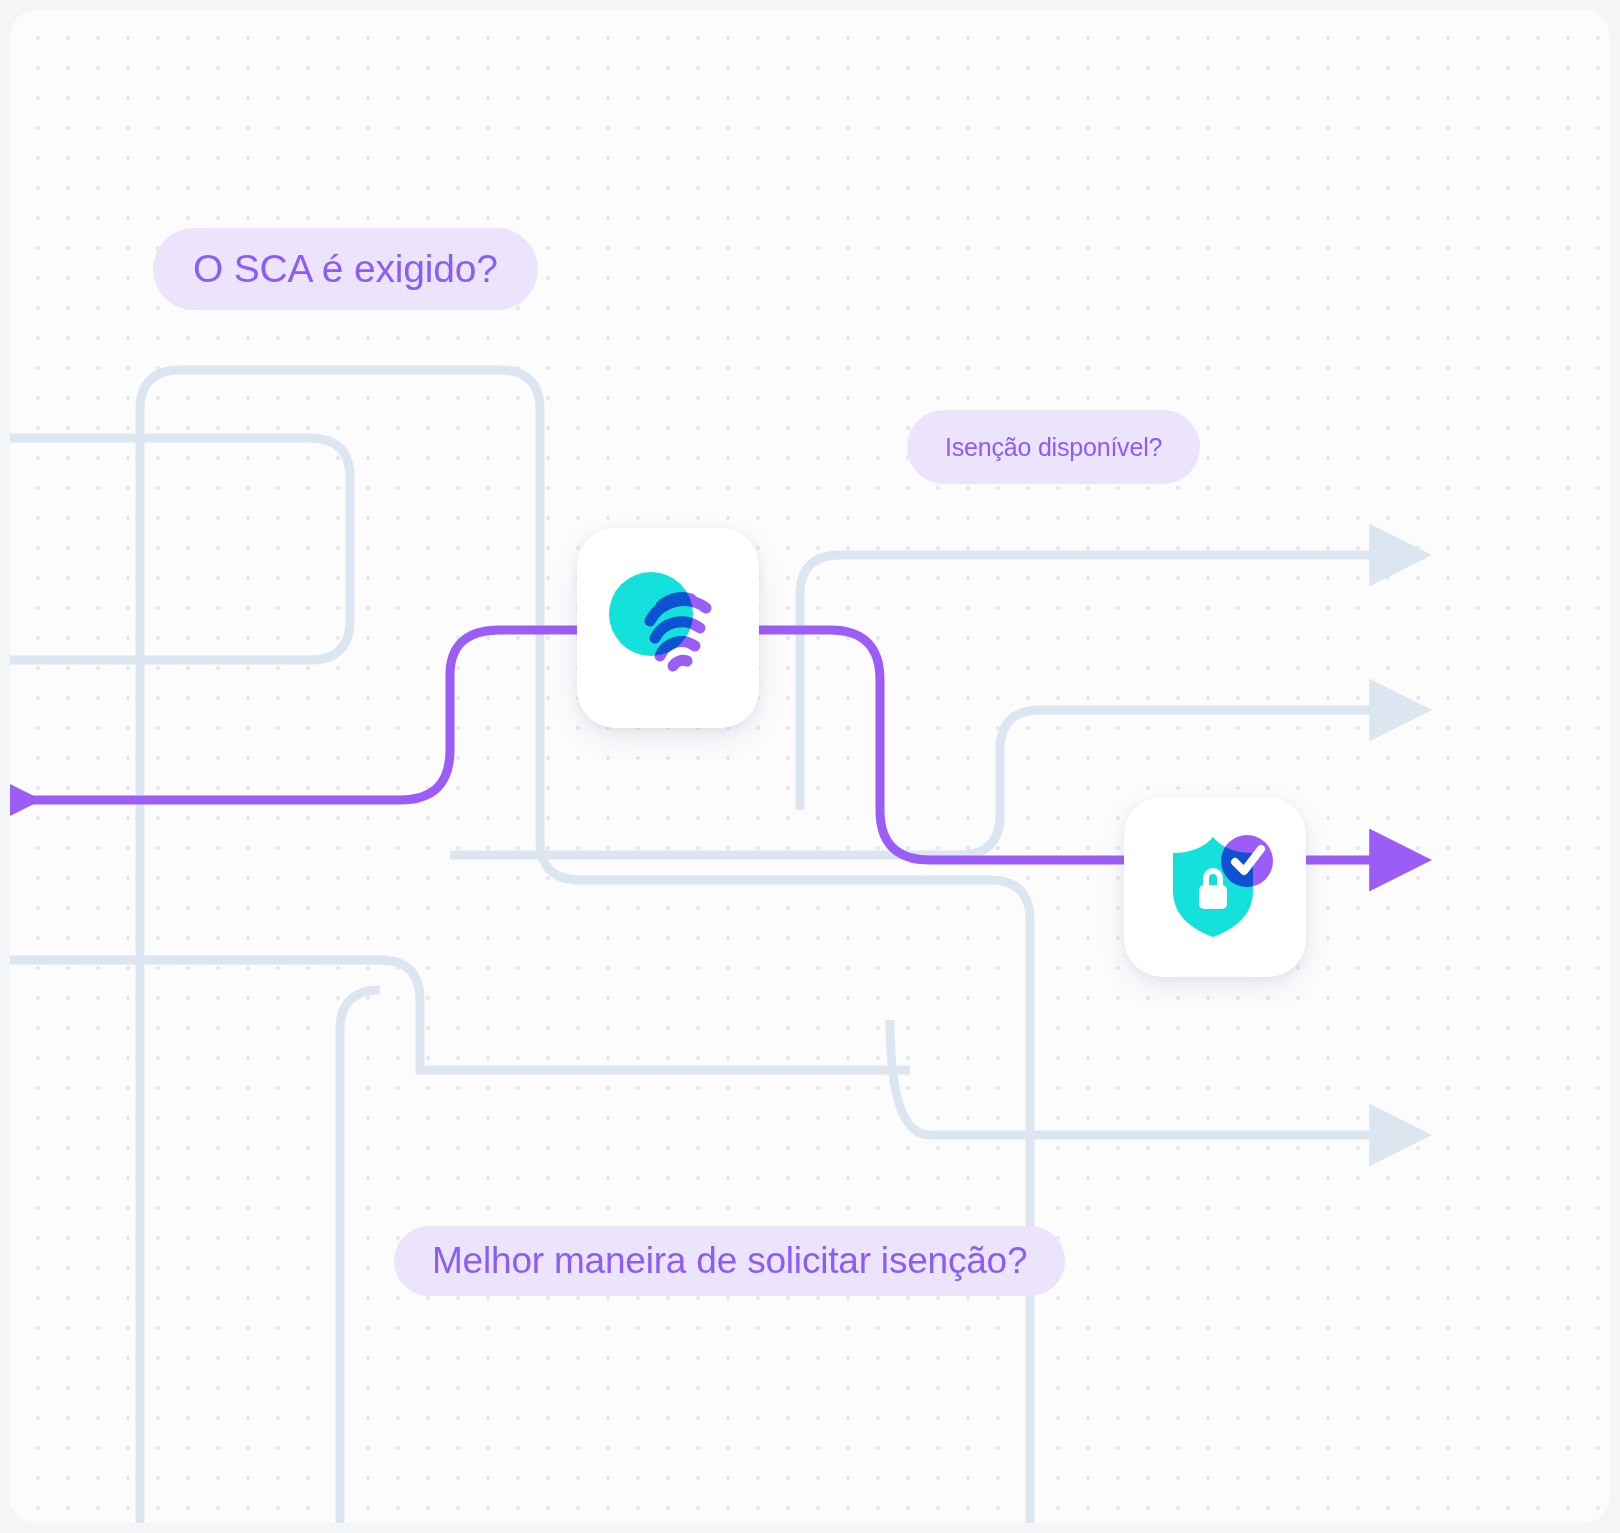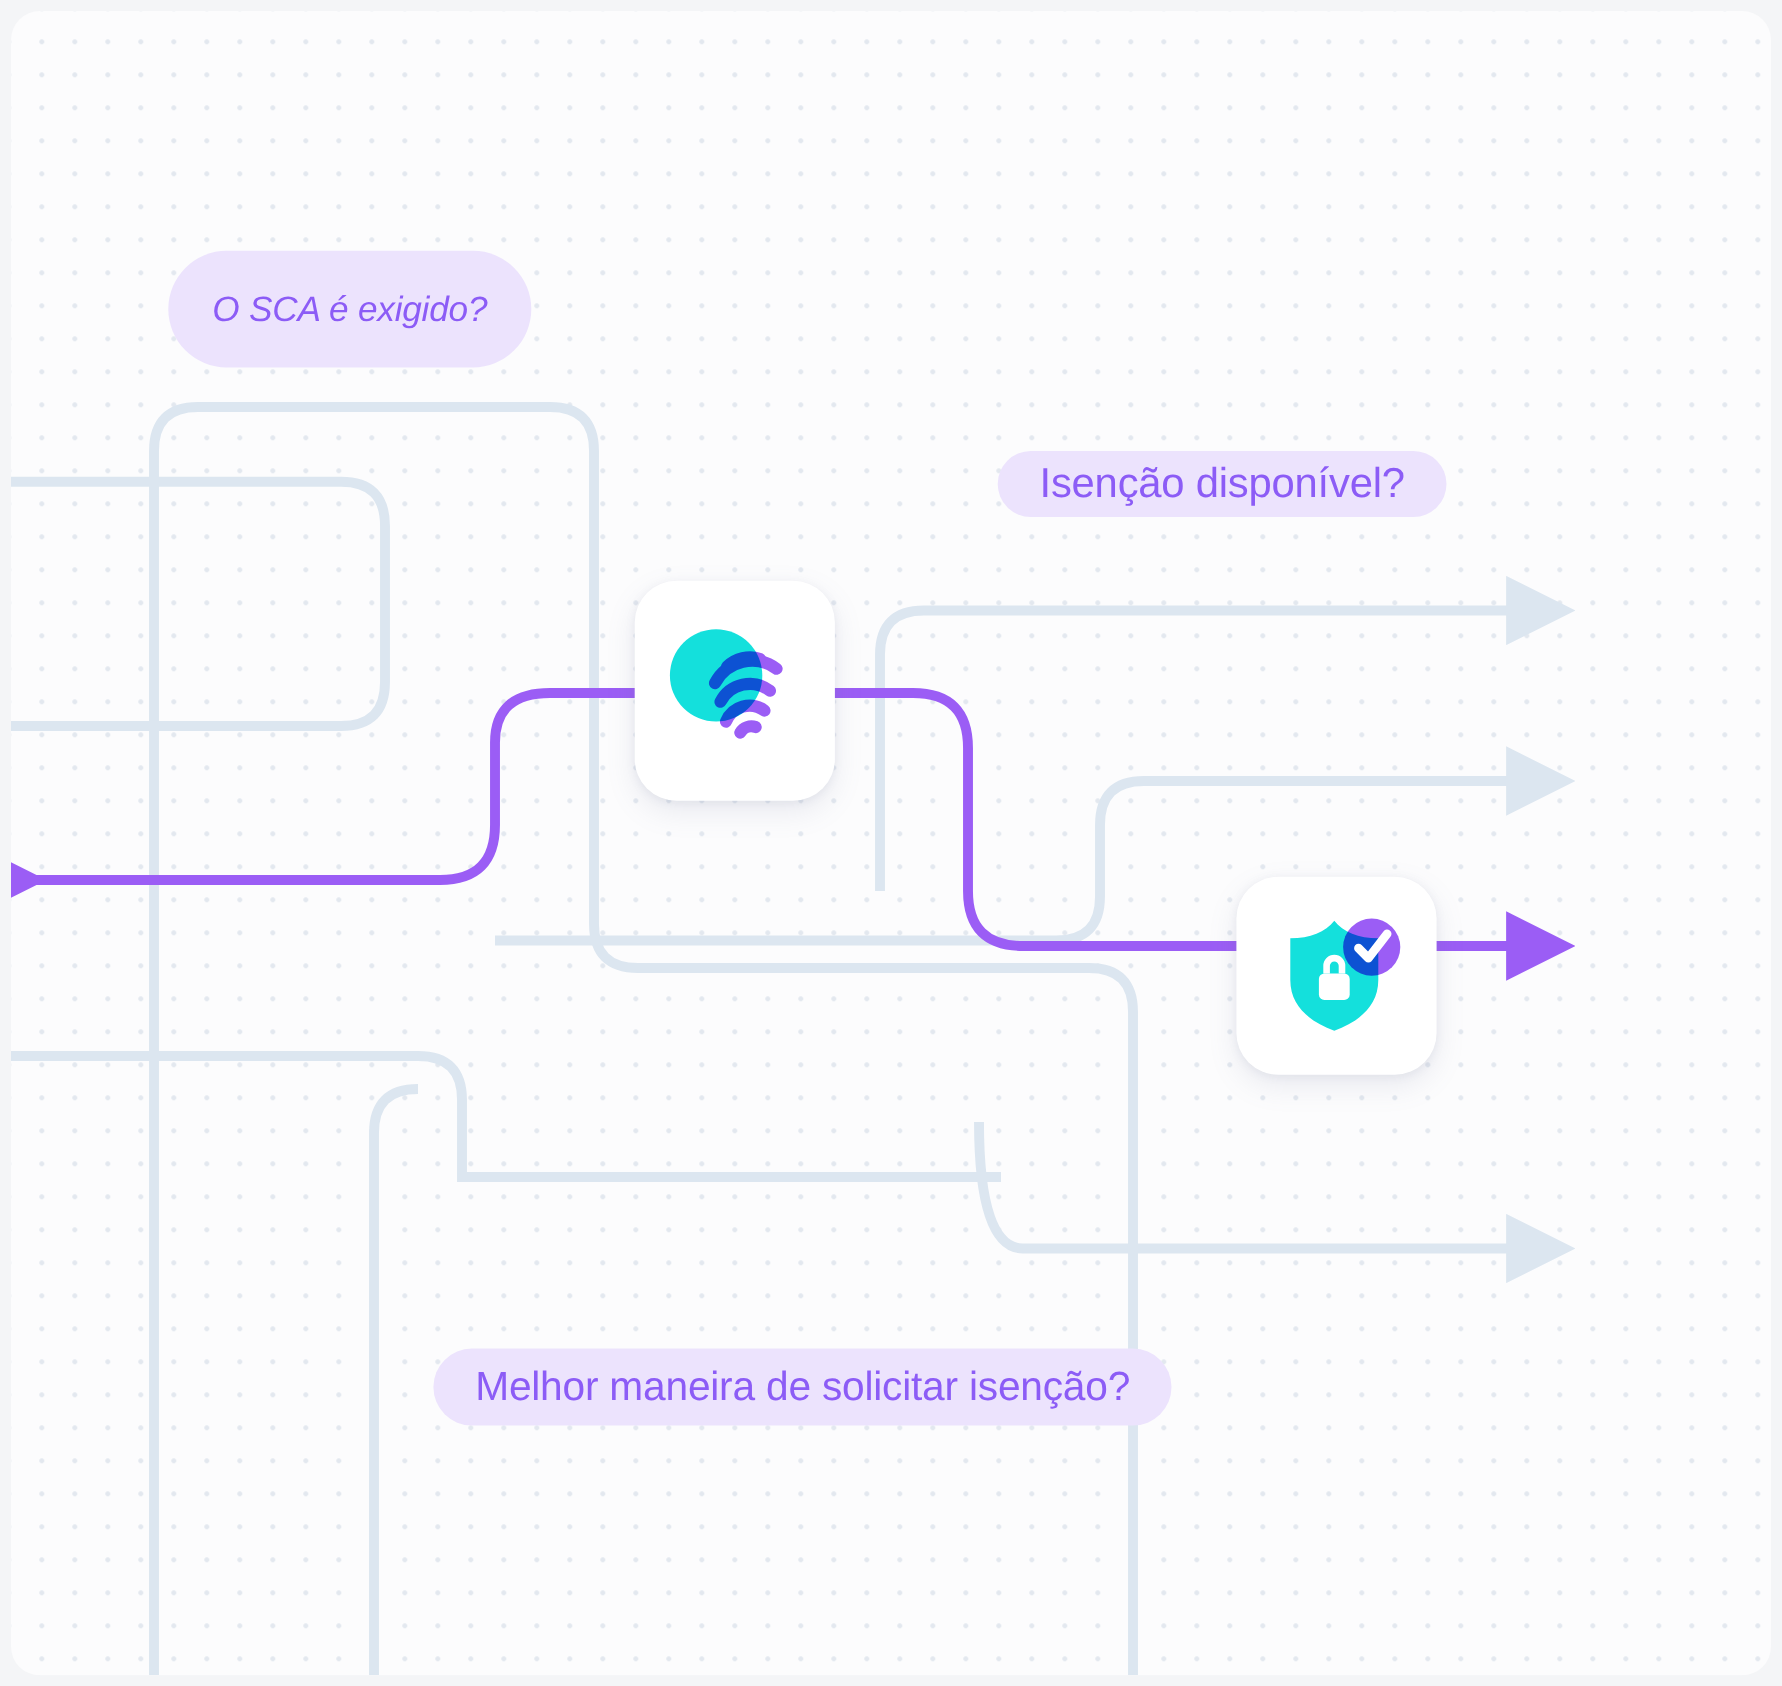--- a/index.html
+++ b/index.html
@@ -67,31 +67,30 @@
     display: flex;
     align-items: center;
     justify-content: center;
     white-space: nowrap;
     letter-spacing: -0.2px;
   }
   #pill-sca {
     left: 143px;
     top: 218px;
     height: 74px;
-    padding: 16px 40px;
-    font-size: 32px;
+    padding: 4px 40px;
+    font-size: 39px;
     font-weight: 500;
-    font-style: italic;
   }
   #pill-exemption {
     left: 897px;
     top: 400px;
-    height: 60px;
+    height: 74px;
     padding: 0 38px;
-    font-size: 38px;
+    font-size: 25px;
     font-weight: 500;
   }
   #pill-best-way {
     left: 384px;
     top: 1216px;
     height: 70px;
     padding: 0 38px;
     font-size: 37px;
     font-weight: 400;
   }

